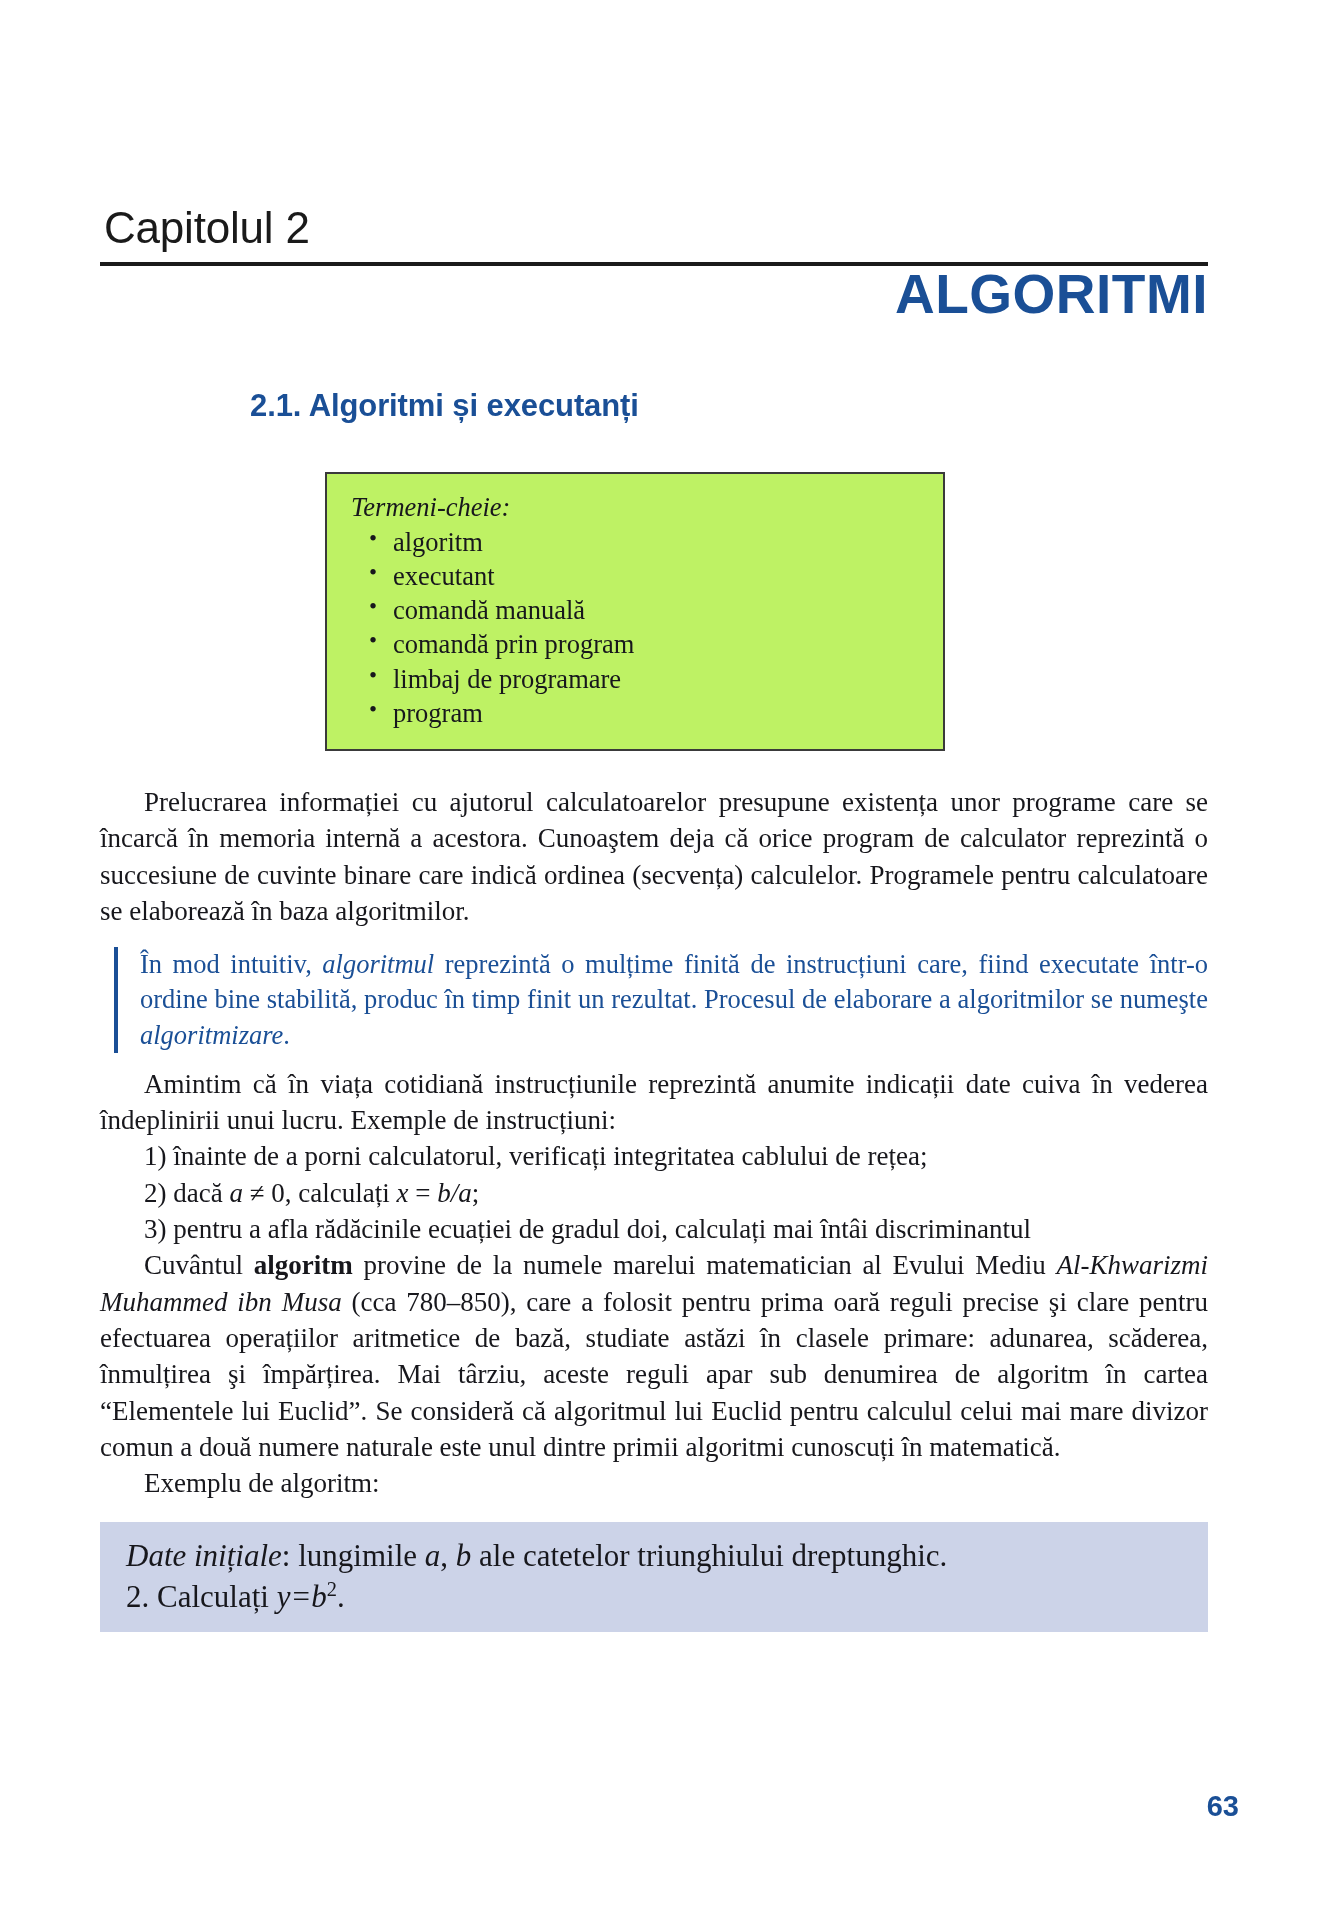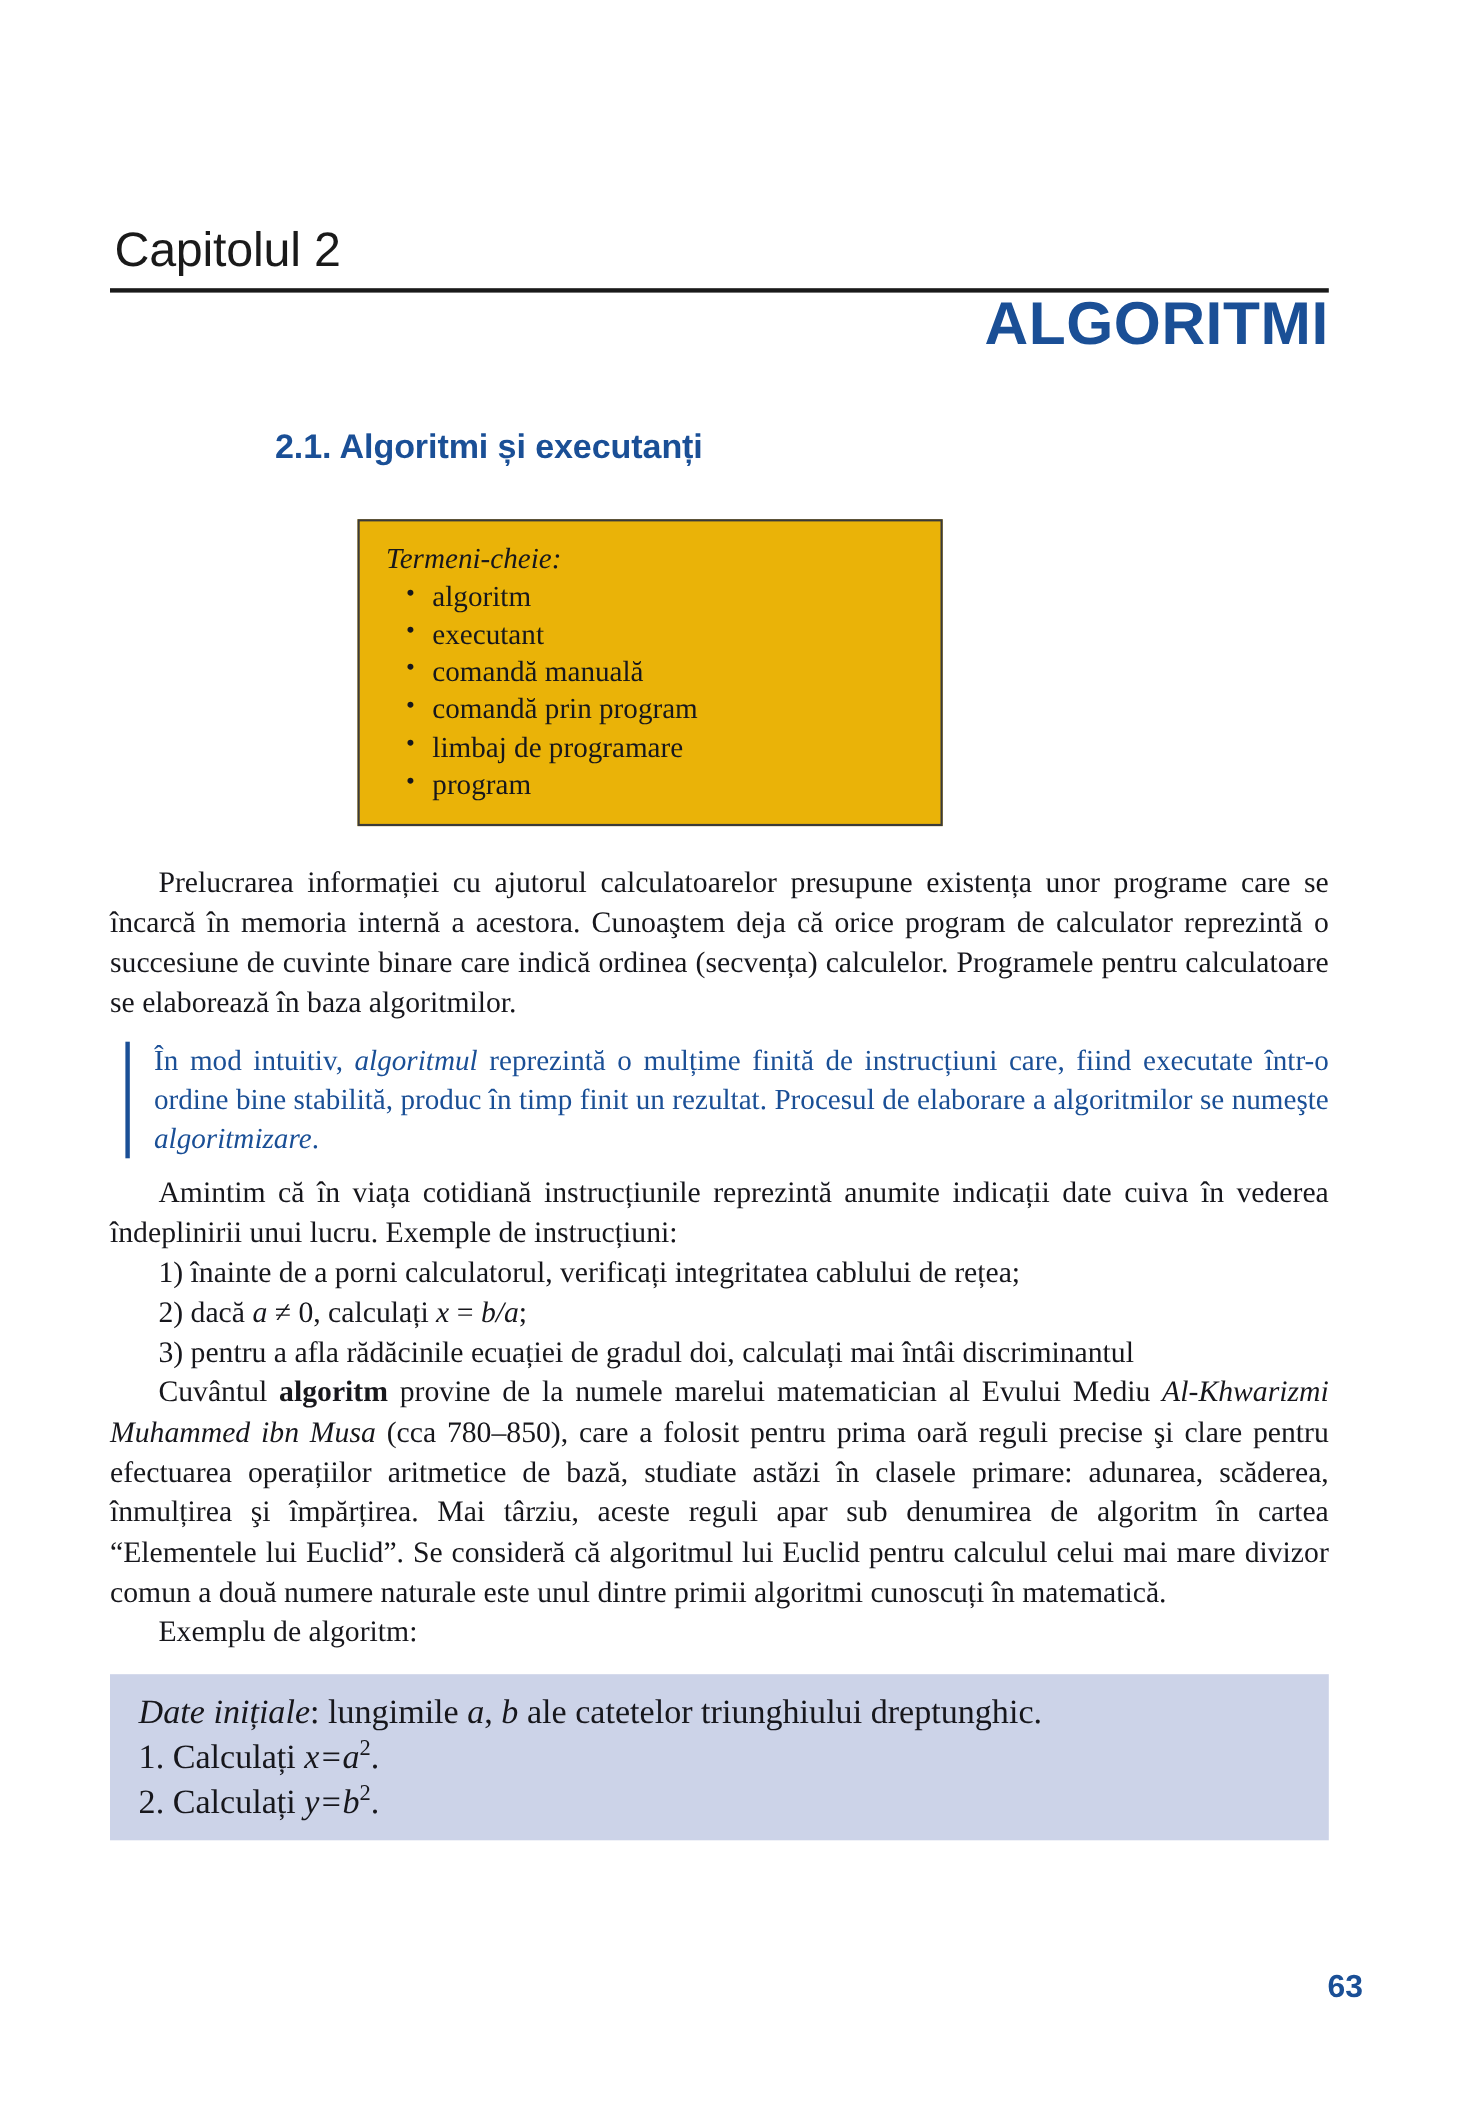--- a/index.html
+++ b/index.html
@@ -65,22 +65,22 @@
     font-weight: 700;
     color: #1a4f96;
     margin-top: 64px;
     padding-left: 150px;
     letter-spacing: -0.1px;
   }
 
   
   .keyterms-box {
     margin: 48px 0 0 225px;
-    width: 532px;
-    background: #eab308;
+    width: 620px;
+    background: #bef264;
     border: 2px solid #3a3a3a;
     box-sizing: border-box;
     padding: 17px 20px 19px 24px;
   }
   .keyterms-title {
     font-size: 26.5px;
     font-style: italic;
     line-height: 1.28;
     color: #17171c;
   }
@@ -216,23 +216,20 @@
       <span>Cuvântul </span><b class="bd">algoritm</b><span> provine de la numele marelui matematician al Evului Mediu </span><i class="it">Al-Khwarizmi Muhammed ibn Musa</i><span> (cca 780–850), care a folosit pentru prima oară reguli precise şi clare pentru efectuarea operațiilor aritmetice de bază, studiate astăzi în clasele primare: adunarea, scăderea, înmulțirea şi împărțirea. Mai târziu, aceste reguli apar sub denumirea de algoritm în cartea “Elementele lui Euclid”. Se consideră că algoritmul lui Euclid pentru calculul celui mai mare divizor comun a două numere naturale este unul dintre primii algoritmi cunoscuți în matematică.</span>
     </p>
 
     <p class="body">Exemplu de algoritm:</p>
 
     <div class="example-box">
       <div class="ex-line">
         <i class="it">Date inițiale</i><span>: lungimile </span><i class="it">a</i><span>, </span><i class="it">b</i><span> ale catetelor triunghiului dreptunghic.</span>
       </div>
       <div class="ex-line">
-        <span>1. Calculați </span><i class="it">x=a</i><sup class="sp">2</sup><span>.</span>
-      </div>
-      <div class="ex-line">
         <span>2. Calculați </span><i class="it">y=b</i><sup class="sp">2</sup><span>.</span>
       </div>
     </div>
 
   </div>
 
   <div class="page-number">63</div>
 
 </div>
 

